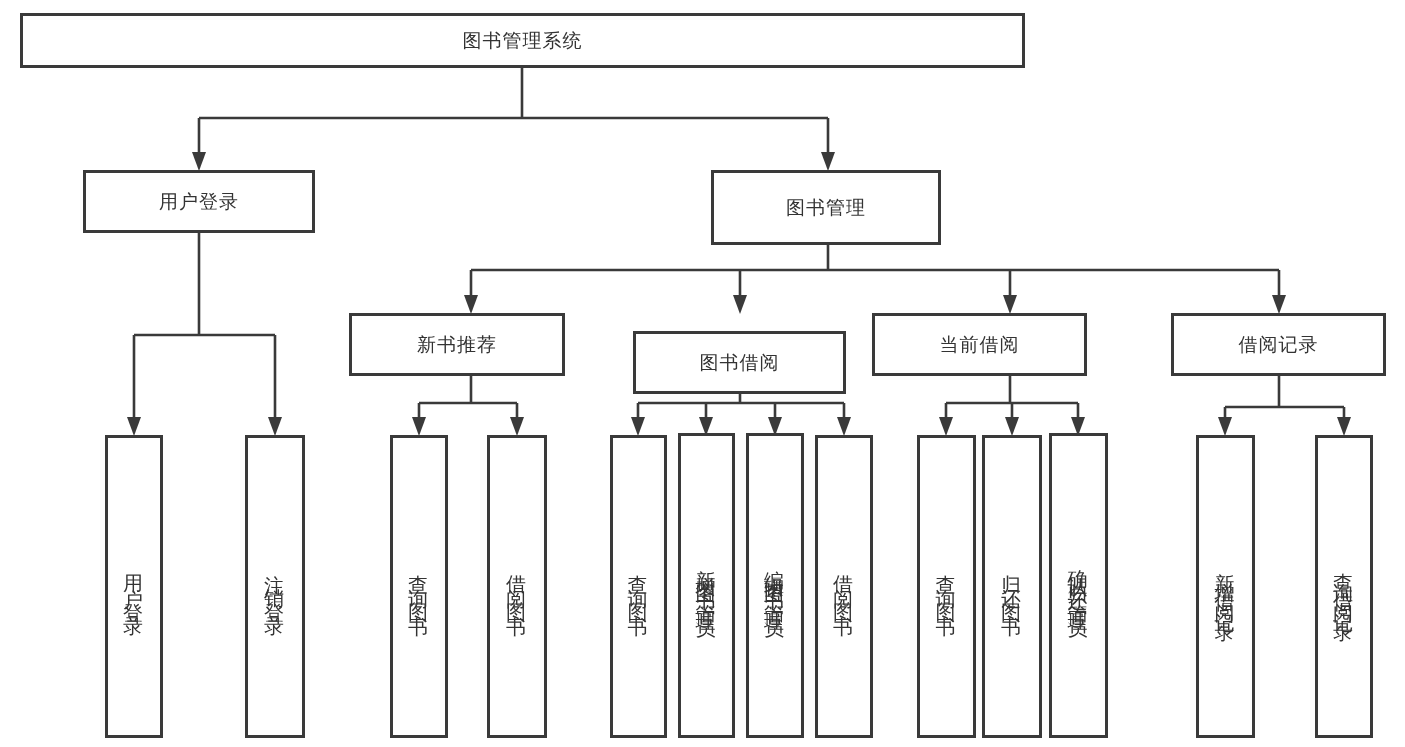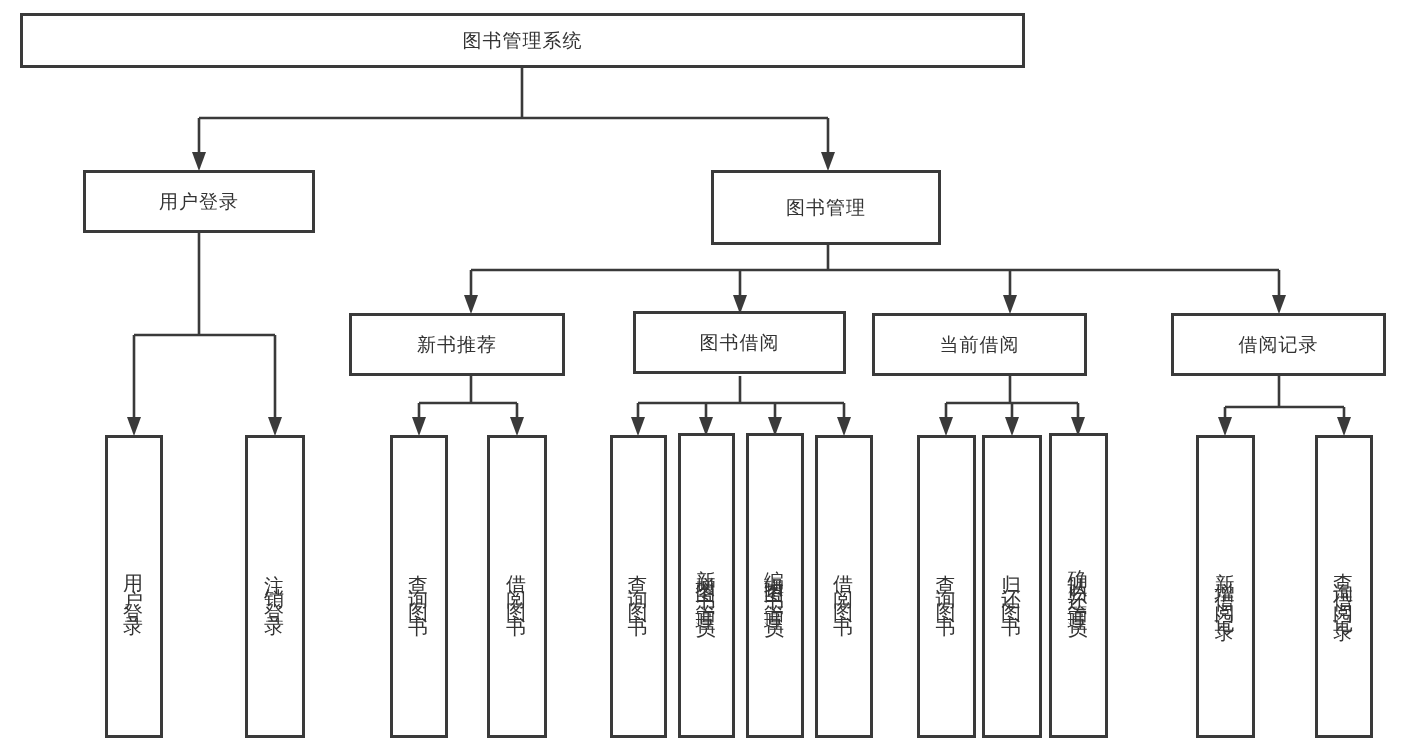--- a/index.html
+++ b/index.html
@@ -77,21 +77,21 @@
   <div class="box" style="left:83px;top:170px;width:232px;height:63px;">
     <span class="hlabel">用户登录</span>
   </div>
   <div class="box" style="left:711px;top:170px;width:230px;height:75px;">
     <span class="hlabel">图书管理</span>
   </div>
 
   <div class="box" style="left:349px;top:313px;width:216px;height:63px;">
     <span class="hlabel">新书推荐</span>
   </div>
-  <div class="box" style="left:633px;top:311px;width:213px;height:63px;">
+  <div class="box" style="left:633px;top:331px;width:213px;height:63px;">
     <span class="hlabel">图书借阅</span>
   </div>
   <div class="box" style="left:872px;top:313px;width:215px;height:63px;">
     <span class="hlabel">当前借阅</span>
   </div>
   <div class="box" style="left:1171px;top:313px;width:215px;height:63px;">
     <span class="hlabel">借阅记录</span>
   </div>
 
   <div class="box leaf" style="left:105px;top:435px;width:58px;height:303px;">

